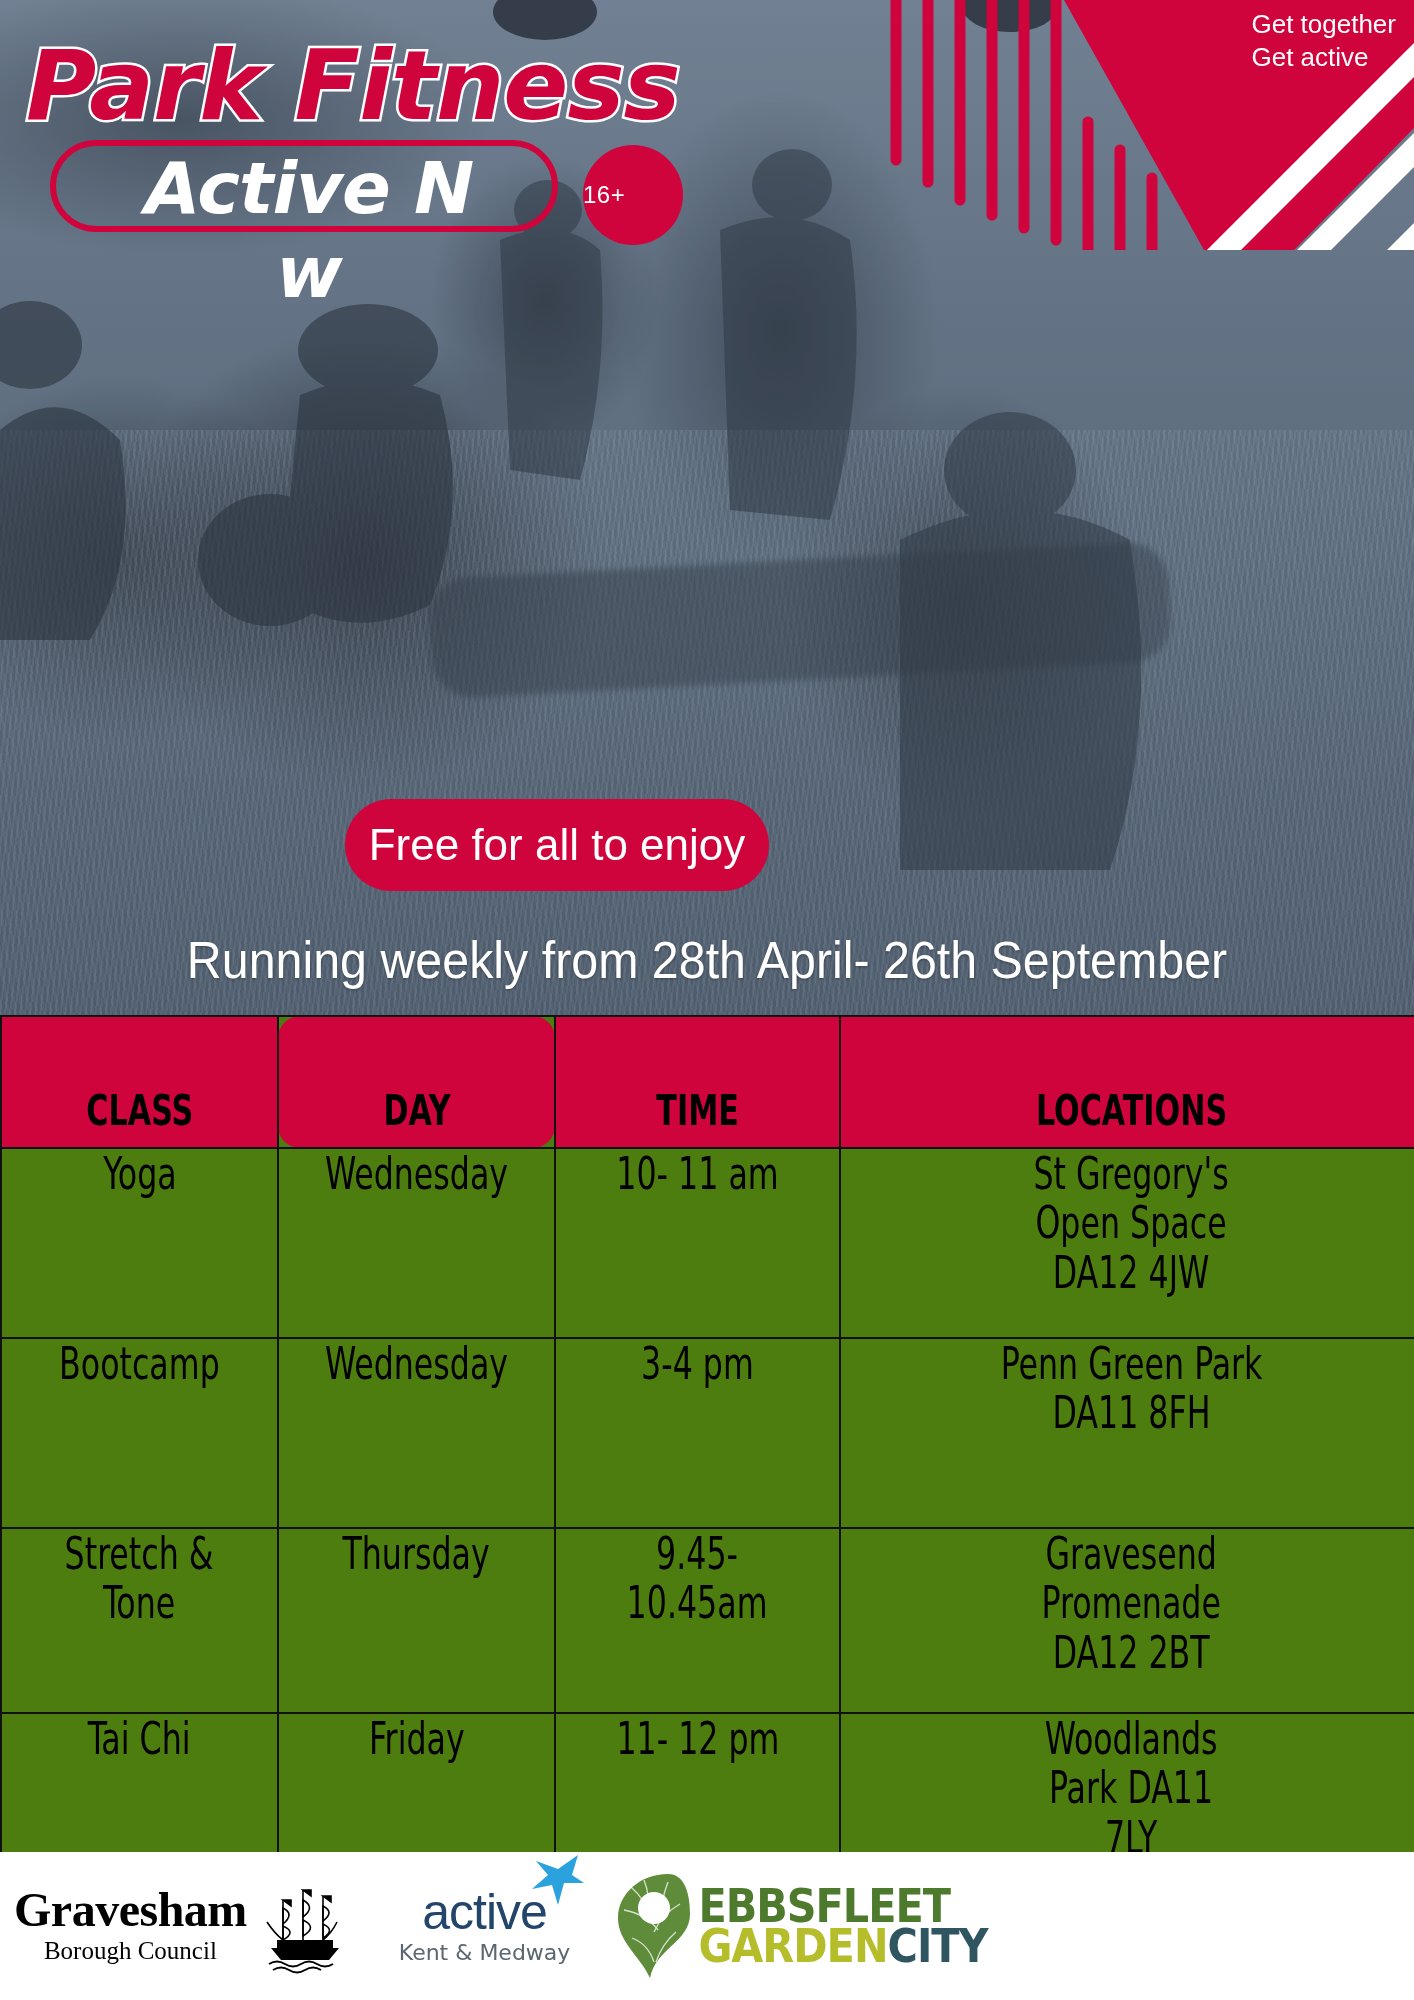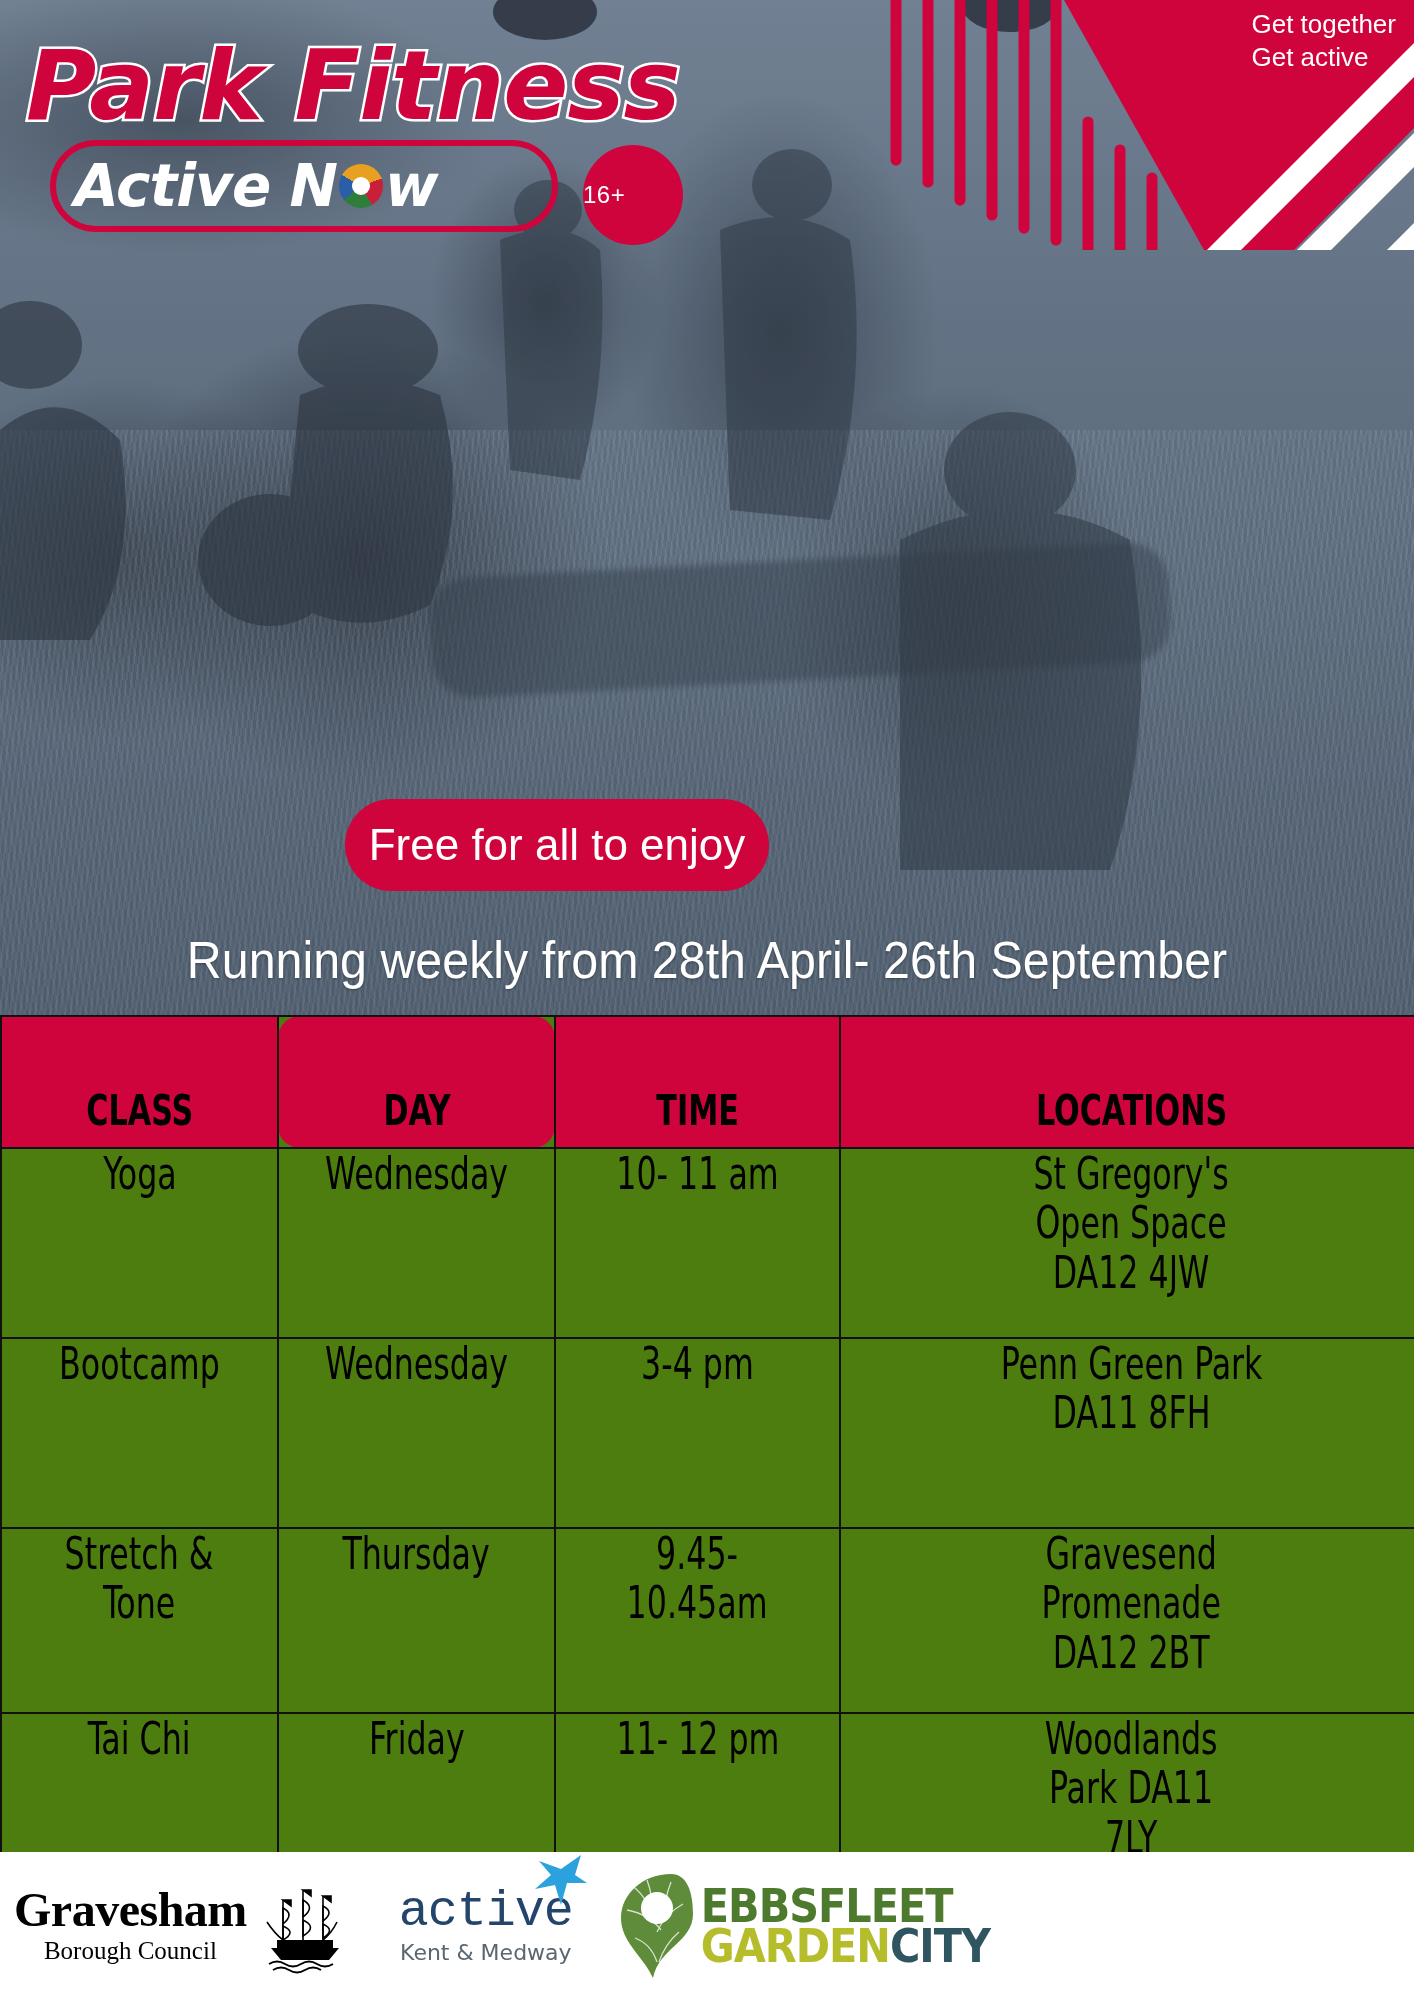--- a/index.html
+++ b/index.html
@@ -37,23 +37,23 @@
   .title-park{position:absolute;left:26px;top:30px;
     font-size:96px;font-weight:bold;font-style:italic;letter-spacing:-1px;
     font-family:"DejaVu Sans",sans-serif;
     color:#D0043C;
     -webkit-text-stroke:5px #fff;paint-order:stroke fill;
     text-shadow:0 0 0 #fff;}
 
   .logo-box{position:absolute;left:50px;top:140px;width:508px;height:92px;
     border:6px solid #D0043C;border-radius:46px;box-sizing:border-box;}
   .title-active{position:absolute;left:74px;top:146px;width:470px;height:80px;
-    display:flex;align-items:center;justify-content:flex-start;
-    font-size:58px;font-weight:bold;font-style:italic;color:#fff;
-    font-family:"DejaVu Sans",sans-serif;letter-spacing:-1px;white-space:nowrap;}
+    display:flex;align-items:center;justify-content:space-between;
+    font-size:72px;font-weight:bold;font-style:italic;color:#fff;
+    font-family:"DejaVu Sans",sans-serif;letter-spacing:-1px;white-space:nowrap;flex-direction:column;}
   .now-o{display:inline-block;width:44px;height:44px;border-radius:50%;
     background:
       conic-gradient(from 0deg, #e8a020 0deg 70deg, #c9203a 70deg 150deg, #2f7d3a 150deg 230deg, #2a5fa8 230deg 300deg, #e8a020 300deg 360deg);
     position:relative;vertical-align:-4px;margin:0 2px;}
   .now-o::after{content:"";position:absolute;inset:13px;border-radius:50%;background:#fff;}
 
   .badge16{position:absolute;left:583px;top:145px;width:100px;height:100px;border-radius:50%;
     background:#D0043C;color:#fff;display:flex;align-items:center;justify-content:flex-start;
     font-size:24px;font-family:"Liberation Sans",sans-serif;letter-spacing:.5px;}
 
@@ -98,21 +98,21 @@
   .lg-explore{margin-left:14px;width:277px;height:88px;background:#B83A32;
     display:flex;align-items:center;justify-content:center;}
   .lg-explore span{color:#fff;font-size:30px;font-weight:bold;letter-spacing:.5px;
     font-family:"DejaVu Sans Condensed","Liberation Sans Narrow","Liberation Sans",sans-serif;
     display:inline-block;transform:scaleX(.88);}
   .lg-grav{margin-left:14px;display:flex;align-items:center;}
   .grav-txt{text-align:center;font-family:"Liberation Serif",serif;color:#000;}
   .grav-txt .g1{font-size:48px;font-weight:bold;line-height:1;letter-spacing:-.5px;}
   .grav-txt .g2{font-size:25px;line-height:1.2;margin-top:2px;}
   .lg-active{margin-left:46px;position:relative;text-align:center;}
-  .act1{font-size:50px;color:#24456B;font-family:Liberation Mono, monospace;letter-spacing:-1px;line-height:1;}
+  .act1{font-size:50px;color:#24456B;font-family:Liberation Sans, sans-serif;letter-spacing:-1px;line-height:1;}
   .act2{font-size:22px;color:#5b6770;font-family:"DejaVu Sans",sans-serif;margin-top:3px;}
   .lg-ebbs{margin-left:40px;display:flex;align-items:center;}
   .ebbs-txt{line-height:.88;font-family:"DejaVu Sans Condensed","Liberation Sans Narrow","Liberation Sans",sans-serif;font-weight:bold;}
   .ebbs-1{font-size:46px;color:#4E7A2E;letter-spacing:-1px;}
   .ebbs-2{font-size:46px;letter-spacing:-1px;}
   .ebbs-g{color:#B5BD2B;}
   .ebbs-c{color:#2F5560;}
 </style>
 </head>
 <body>

